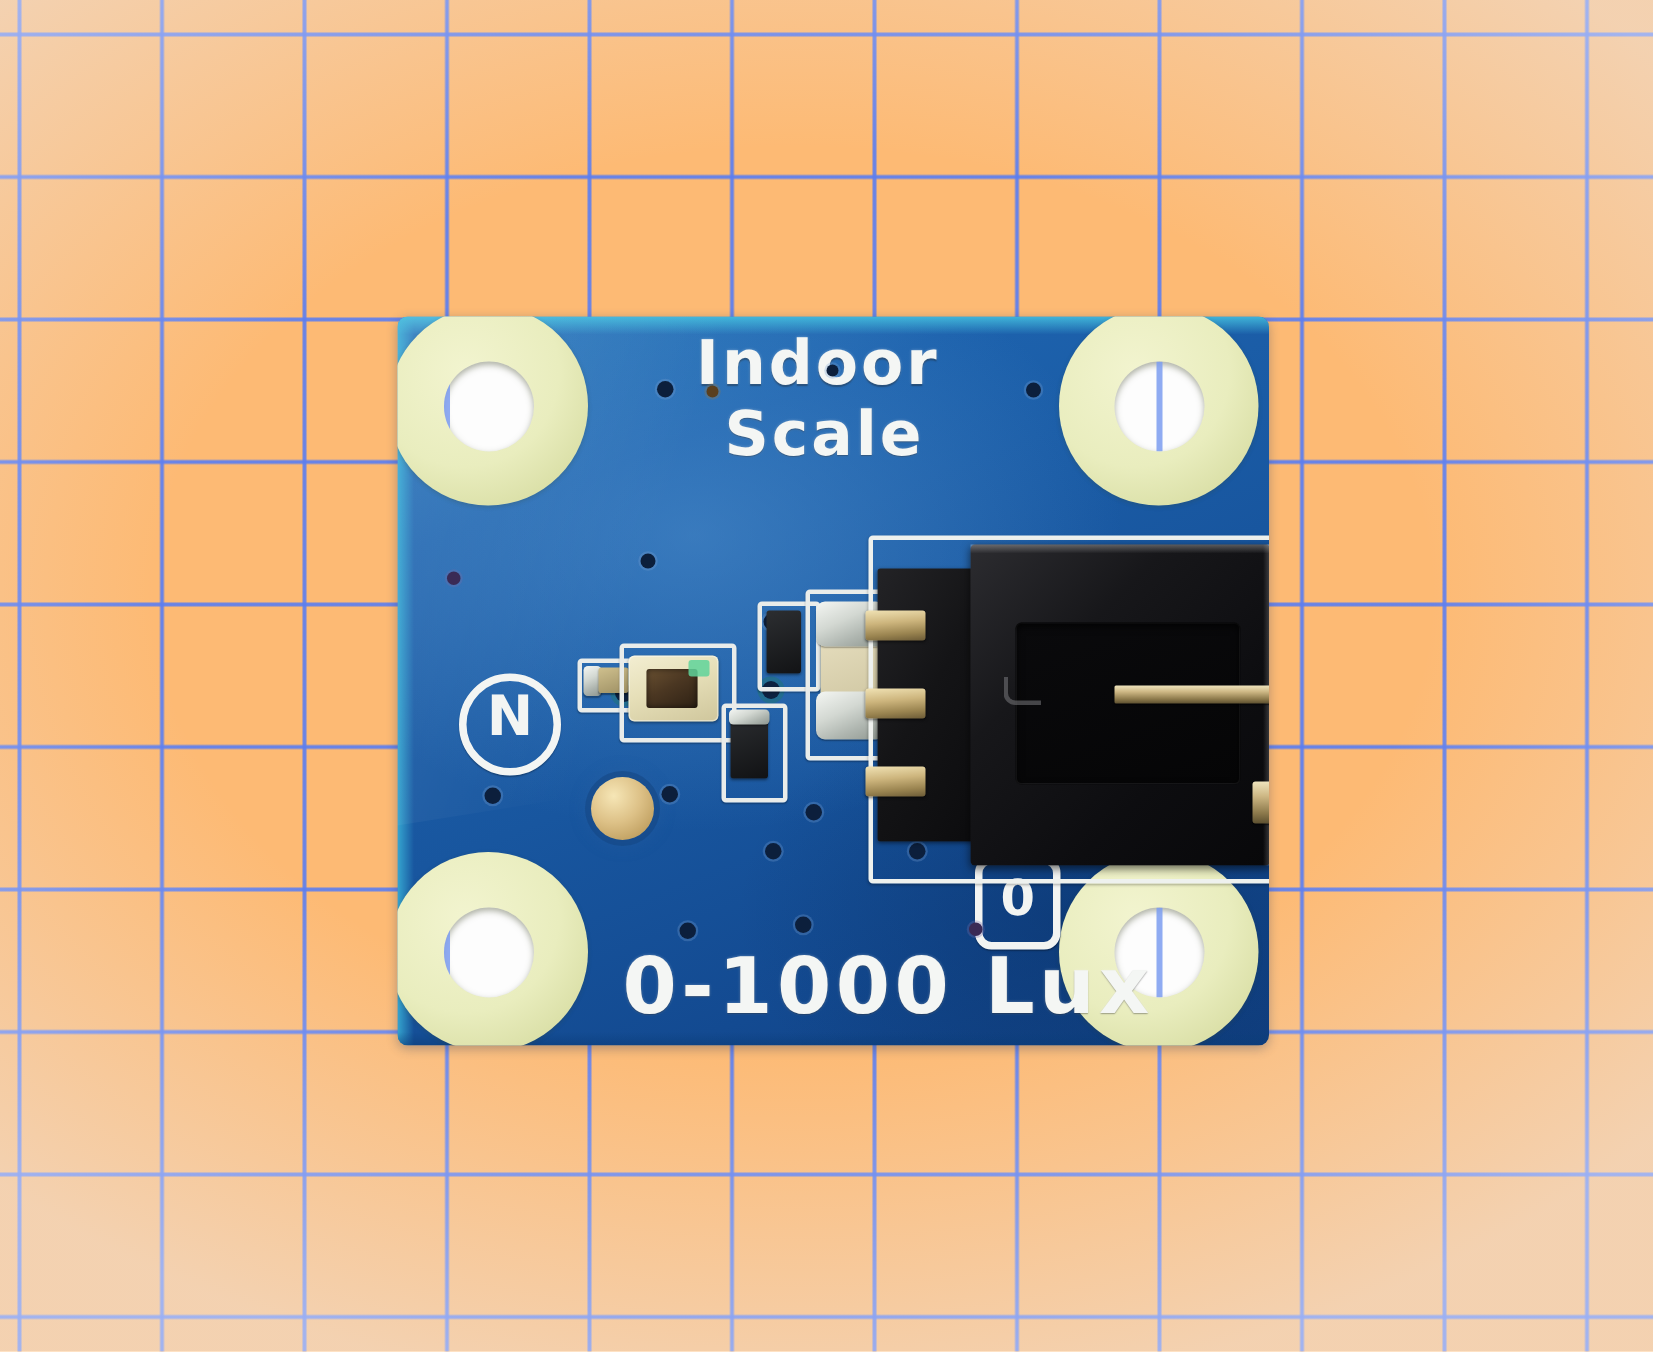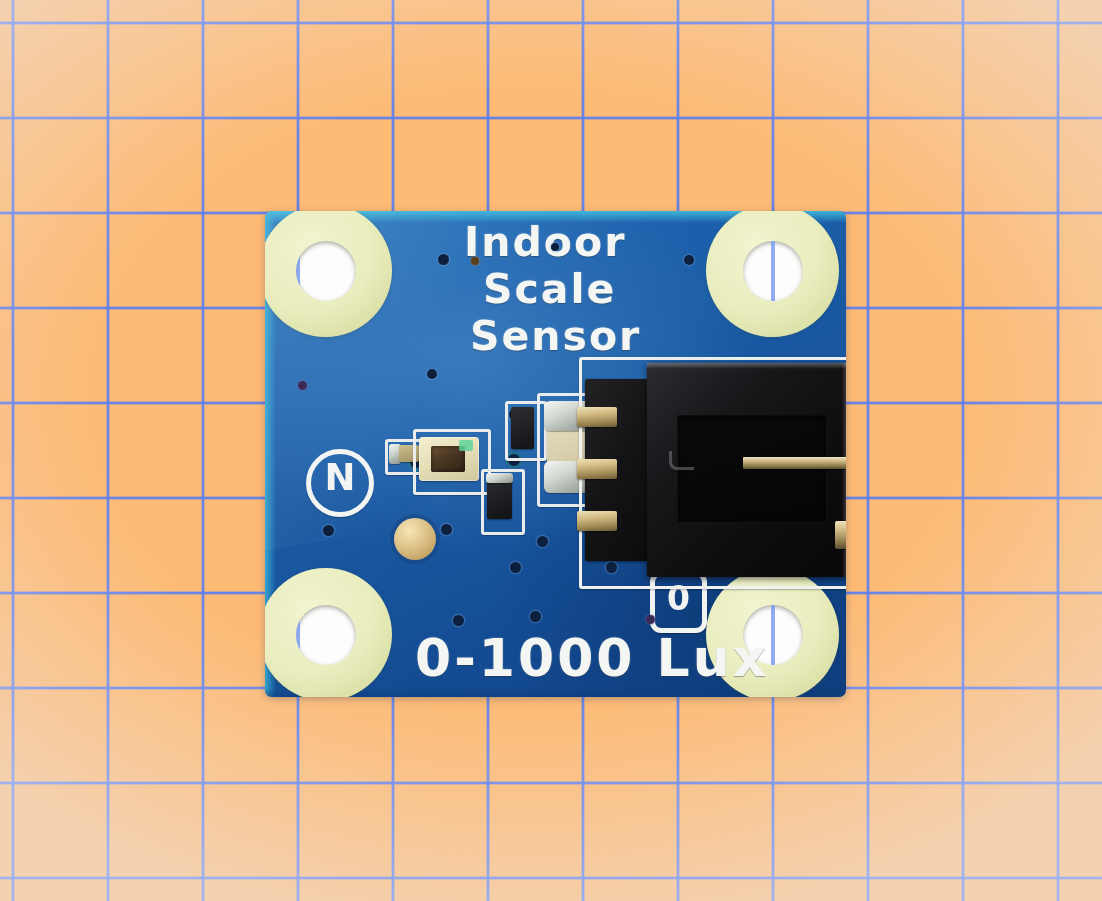--- a/index.html
+++ b/index.html
@@ -197,21 +197,20 @@
         </div>
       </div>
     <div class="mount" id="mount-br">
         <div class="bore">
           <i style="left: 28.5px; top: 0px; width: 4px; height: 100%;"></i>
         </div>
       </div>
 
     <div class="silk" id="silk-l1">Indoor</div>
     <div class="silk" id="silk-l2">Scale</div>
-    <div class="silk" id="silk-l3">Sensor</div>
 
     <div id="rev-box">
       <span>0</span>
     </div>
     <div class="silk" id="silk-lux">0-1000 Lux</div>
 
     <div id="logo-n">
       <span>N</span>
     </div>
 

